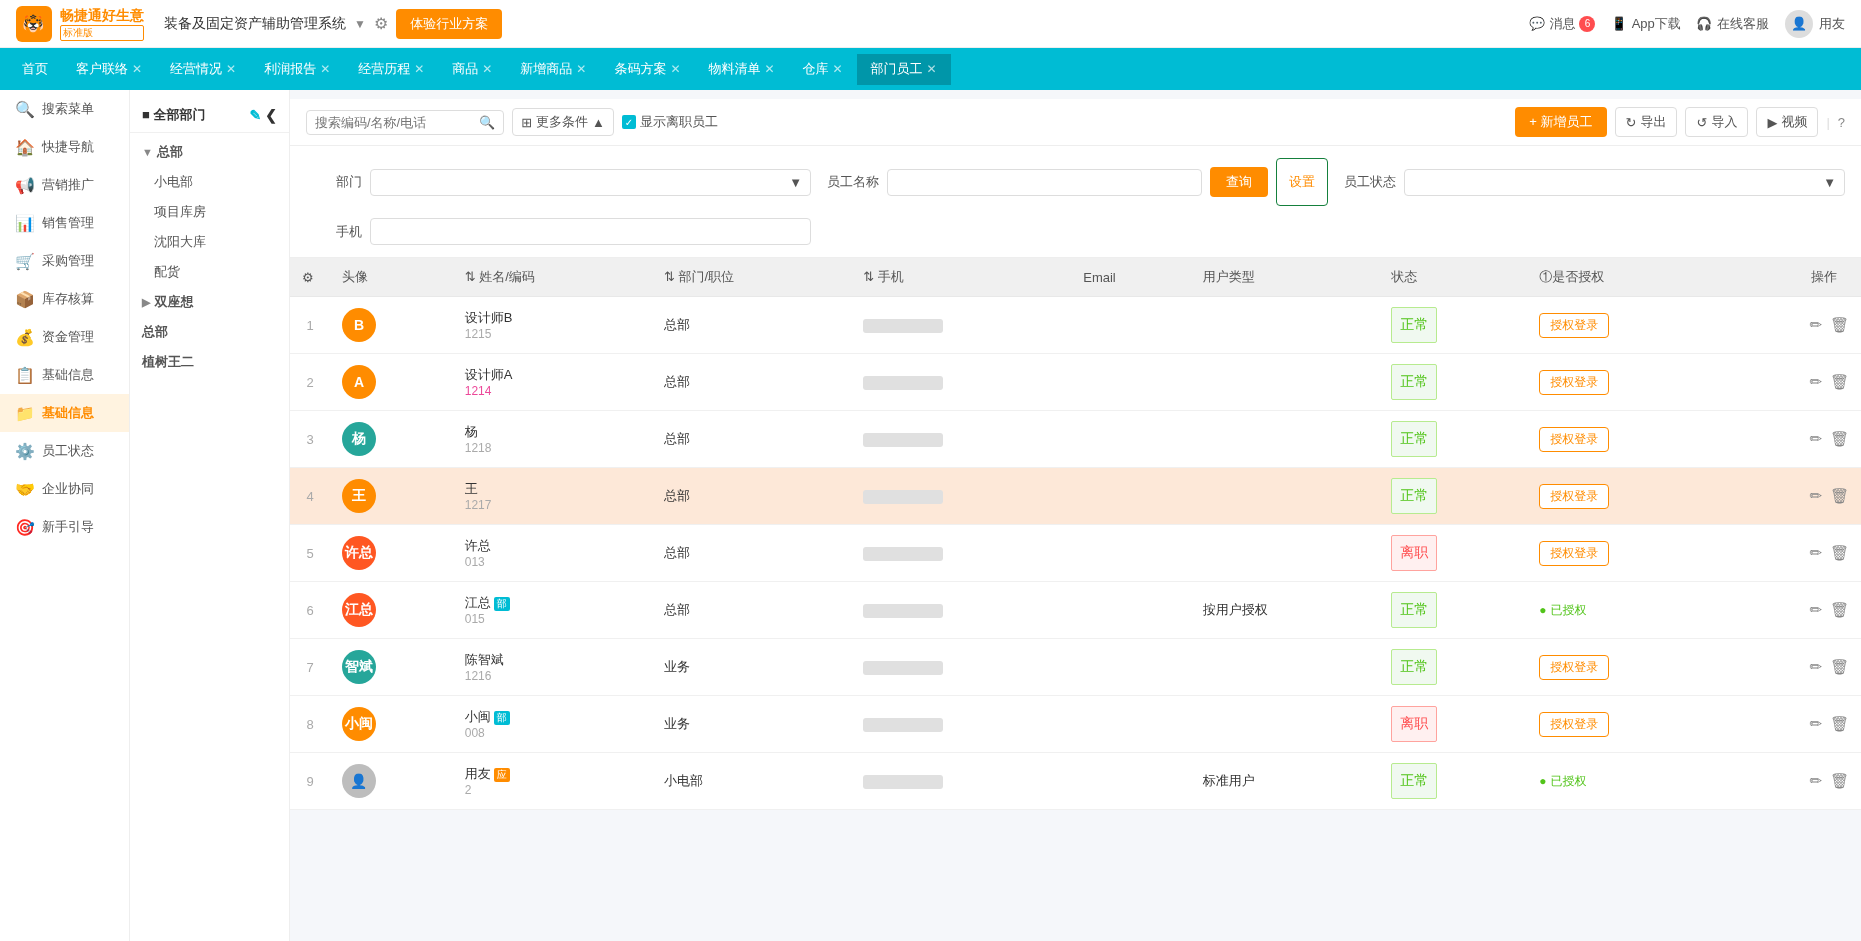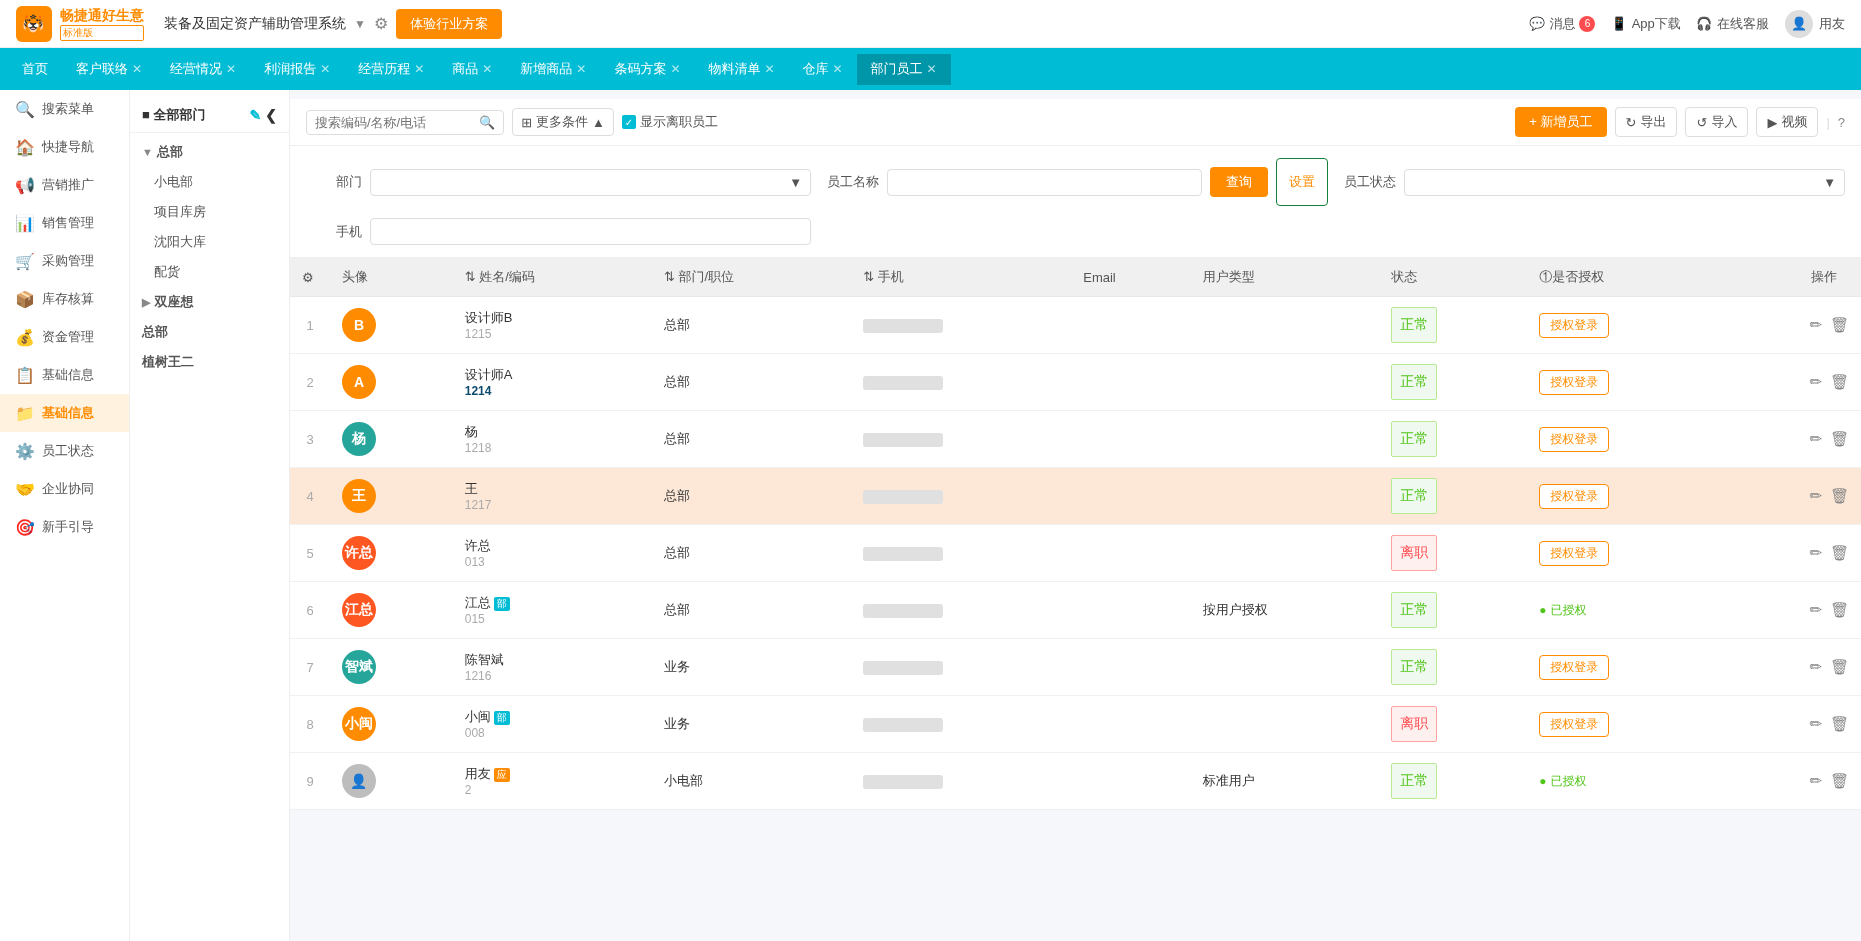--- a/index.html
+++ b/index.html
@@ -338,21 +338,21 @@
   </tr>
               <tr>
     <td style="text-align:center;color:#aaa;">2</td>
     <td>
       <div class="avatar-circle" style="background:#ff8c00;">
         A
       </div>
     </td>
     <td>
       <div>设计师A</div>
-      <div style="color:#0c4a6e;font-size:12px;font-weight:bold;">1214</div>
+      <div style="color:#ec4899;font-size:12px;">1214</div>
     </td>
     <td>总部</td>
     <td><span class="phone-blur"></span></td>
     <td></td>
     <td></td>
     <td>
       <span class="status-badge status-normal">正常</span>
     </td>
     <td><button class="btn-authorize">授权登录</button></td>
     <td style="text-align:right;">

